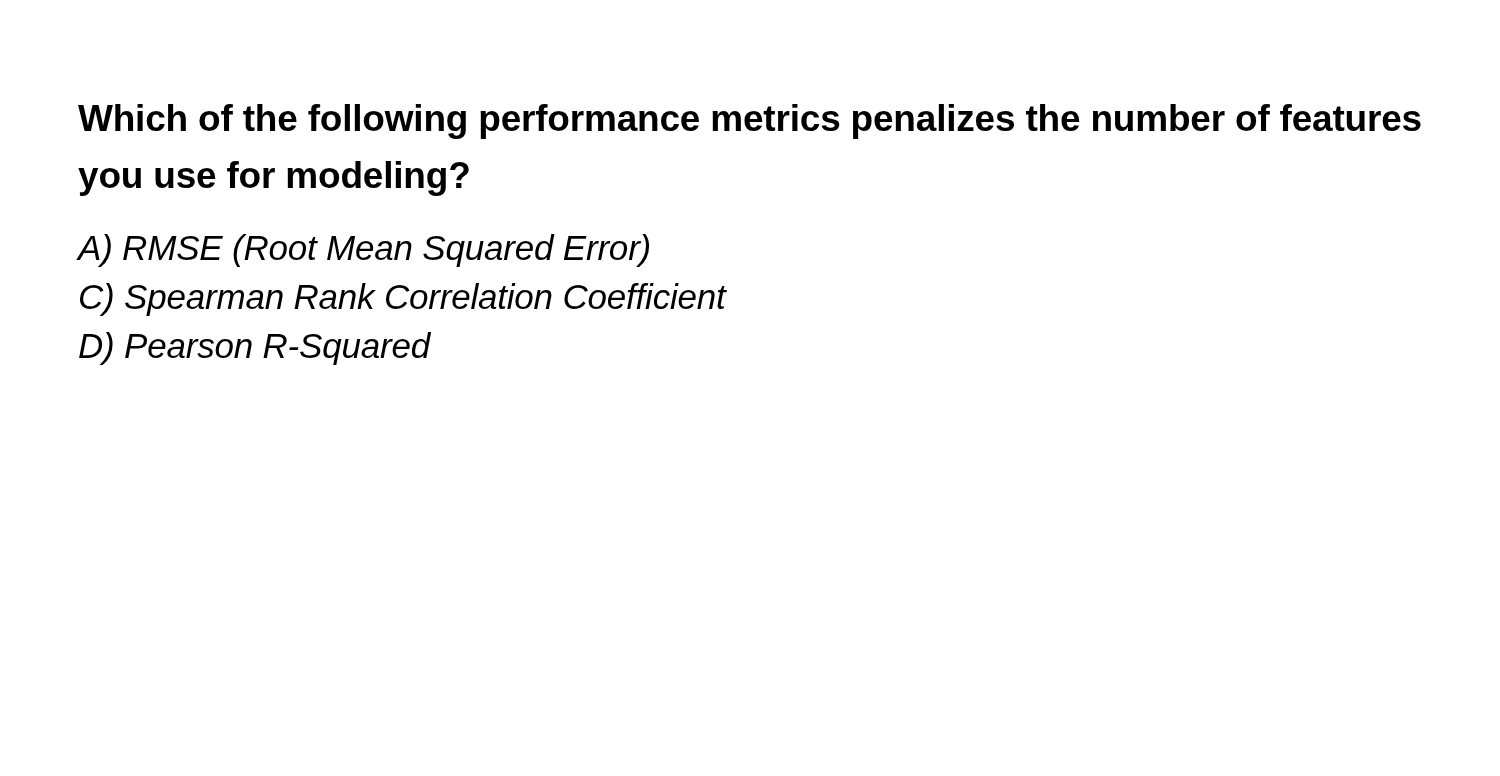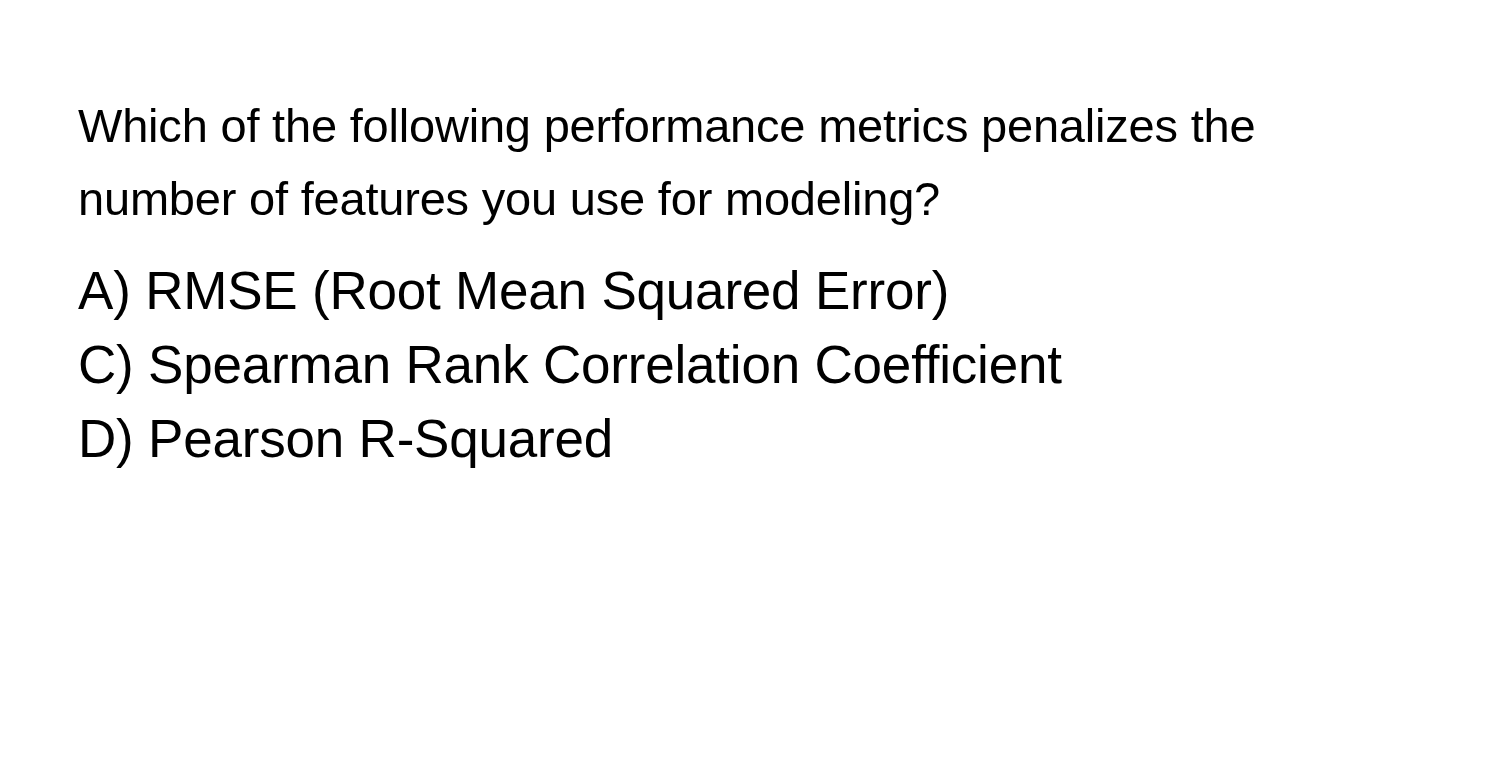--- a/index.html
+++ b/index.html
@@ -11,31 +11,32 @@
       width: 1500px;
       height: 776px;
       background: #ffffff;
       font-family: -apple-system, BlinkMacSystemFont, "Segoe UI", Helvetica, Arial, sans-serif;
       color: #000000;
     }
     .container {
       padding: 90px 78px 0 78px;
     }
     .question {
-      font-size: 47px;
+      font-size: 37px;
       line-height: 1.55;
-      font-weight: 400;
+      font-weight: 700;
       margin-bottom: 18px;
       letter-spacing: -0.2px;
     }
     .options {
-      font-size: 53px;
+      font-size: 35px;
       line-height: 1.4;
       font-weight: 400;
       letter-spacing: -0.2px;
+      font-style: italic;
     }
     .option {
       margin-bottom: 0px;
     }
   </style>
 </head>
 <body>
 
 <div class="container">
   <div class="question">Which of the following performance metrics penalizes the number of features you use for modeling?</div>

